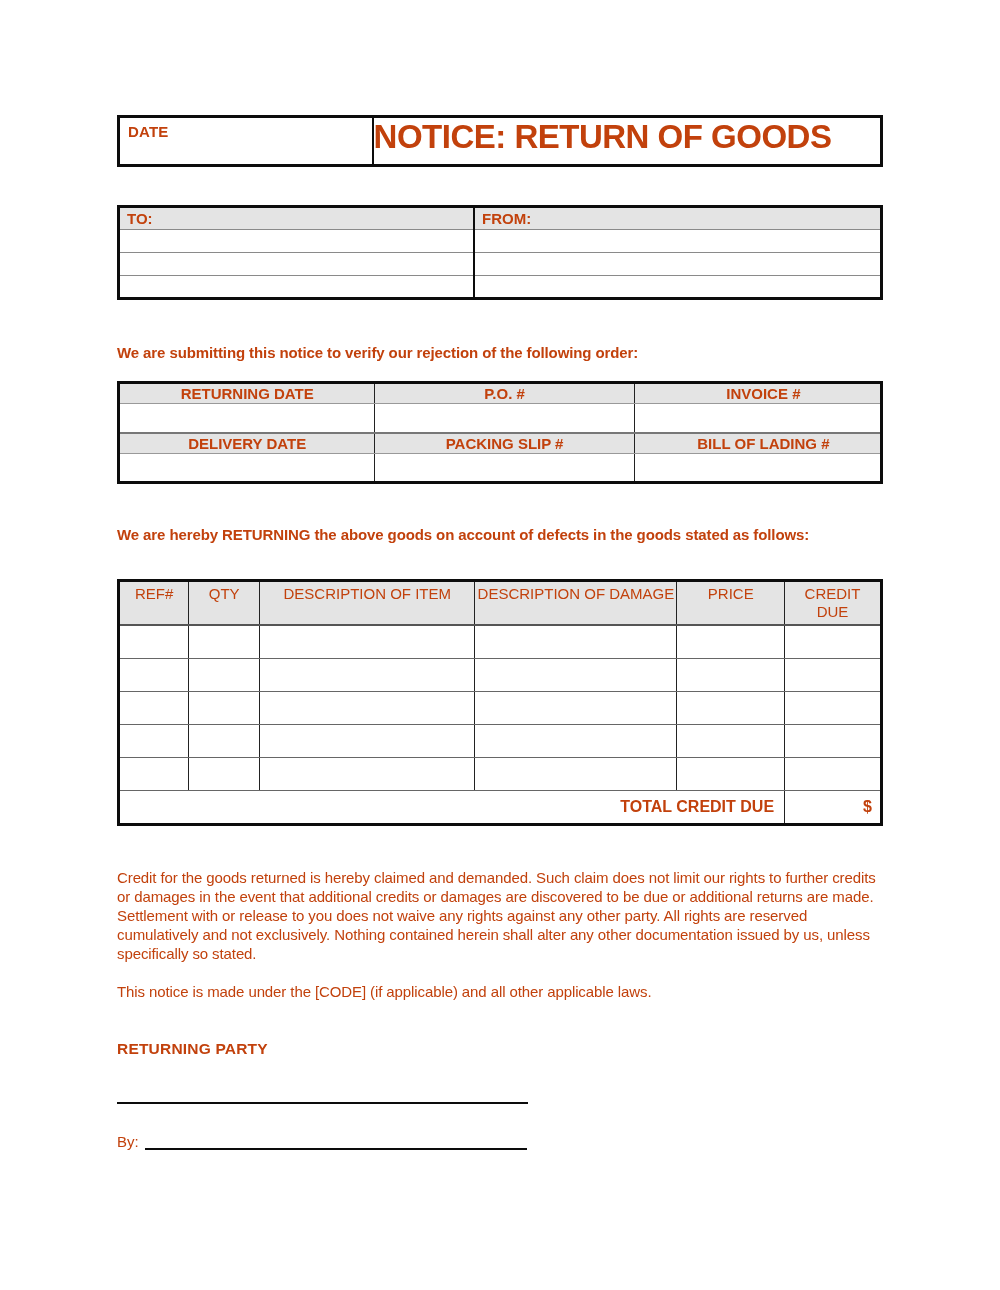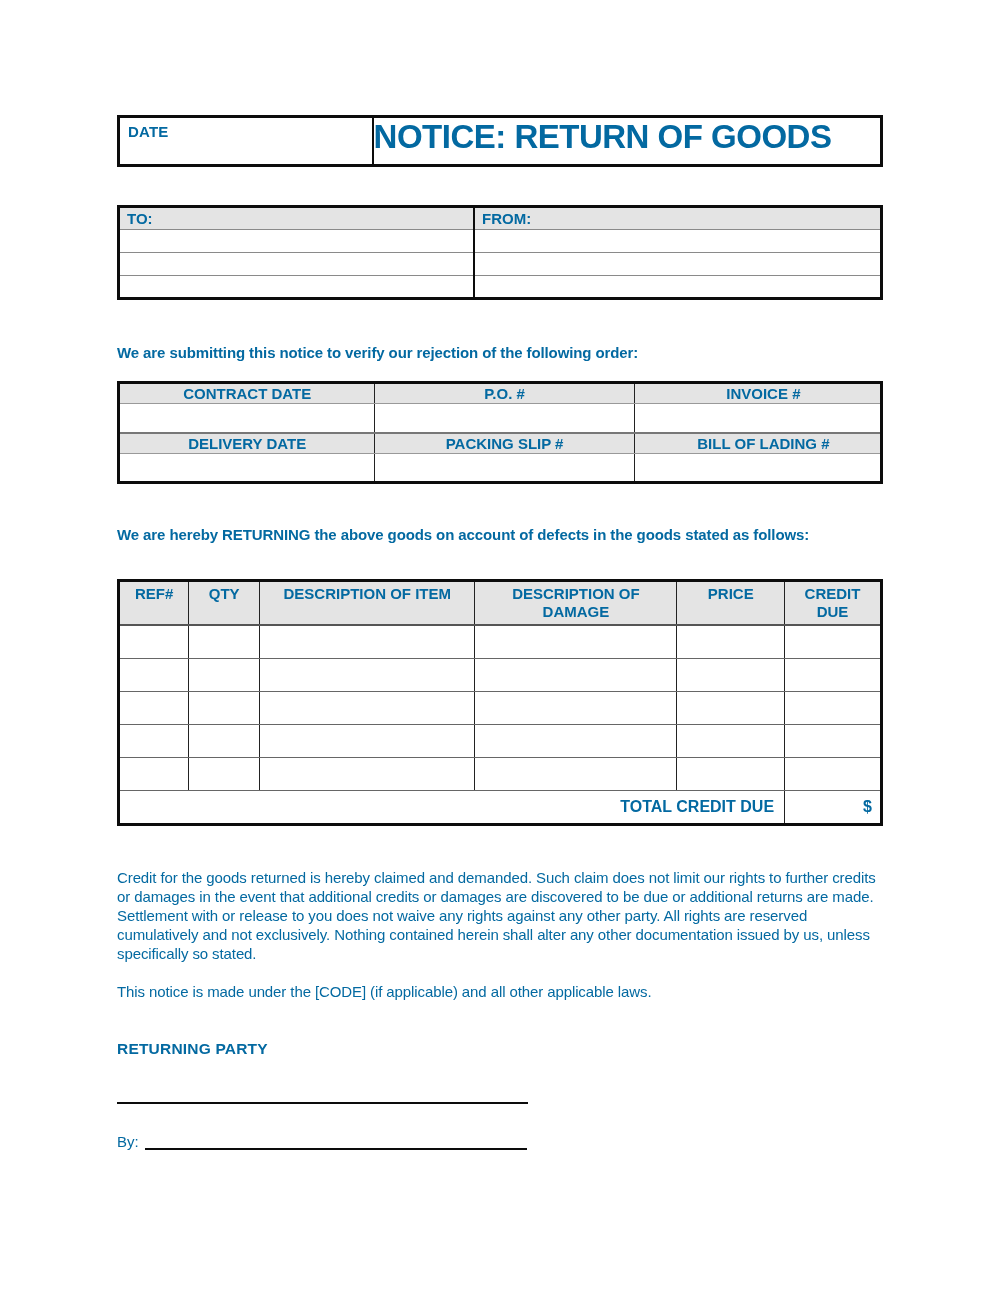--- a/index.html
+++ b/index.html
@@ -3,21 +3,21 @@
 <meta charset="utf-8">
 <style>
   * { margin: 0; padding: 0; box-sizing: border-box; }
   html, body { background: #ffffff; }
   .page {
     position: relative;
     width: 1000px;
     height: 1290px;
     background: #ffffff;
     font-family: "Liberation Sans", "DejaVu Sans", sans-serif;
-    color: #0369a1;
+    color: #c2410c;
     overflow: hidden;
   }
   .content {
     position: absolute;
     left: 117px;
     top: 115px;
     width: 766px;
   }
   table { border-collapse: collapse; width: 100%; table-layout: fixed; }
 
@@ -90,21 +90,21 @@
   .items-table td, .items-table th { border-right: 1px solid #222; }
   .items-table td:last-child, .items-table th:last-child { border-right: none; }
   .items-table .c-ref { width: 9.2%; }
   .items-table .c-qty { width: 9.3%; }
   .items-table .c-item { width: 28.2%; text-align: center; }
   .items-table .c-dmg { width: 26.5%; }
   .items-table .c-price { width: 14.1%; }
   .items-table .c-credit { width: 12.7%; }
   .items-table th {
     background: #e4e4e4;
-    font-weight: bold;
+    font-weight: normal;
     font-size: 15px;
     line-height: 18px;
     text-align: center;
     vertical-align: top;
     padding: 3px 2px;
     height: 40px;
     border-bottom: 2px solid #555;
   }
   .items-table .blank td { height: 33px; border-bottom: 1px solid #666; }
   .items-table .blank:last-of-type td { border-bottom: 1px solid #999; }
@@ -208,21 +208,21 @@
             <td></td>
           </tr>
     </tbody>
       </table>
 
     <div class="section-line intro-line">We are submitting this notice to verify our rejection of the following order:</div>
 
     <table class="order-table">
       <tbody>
           <tr class="hdr">
-        <td class="c1">CONTRACT DATE</td>
+        <td class="c1">RETURNING DATE</td>
         <td class="c2">P.O. #</td>
         <td class="c3">INVOICE #</td>
       </tr>
       <tr class="blank">
             <td></td>
             <td></td>
             <td></td>
           </tr>
       <tr class="hdr hdr2">
         <td>DELIVERY DATE</td>

